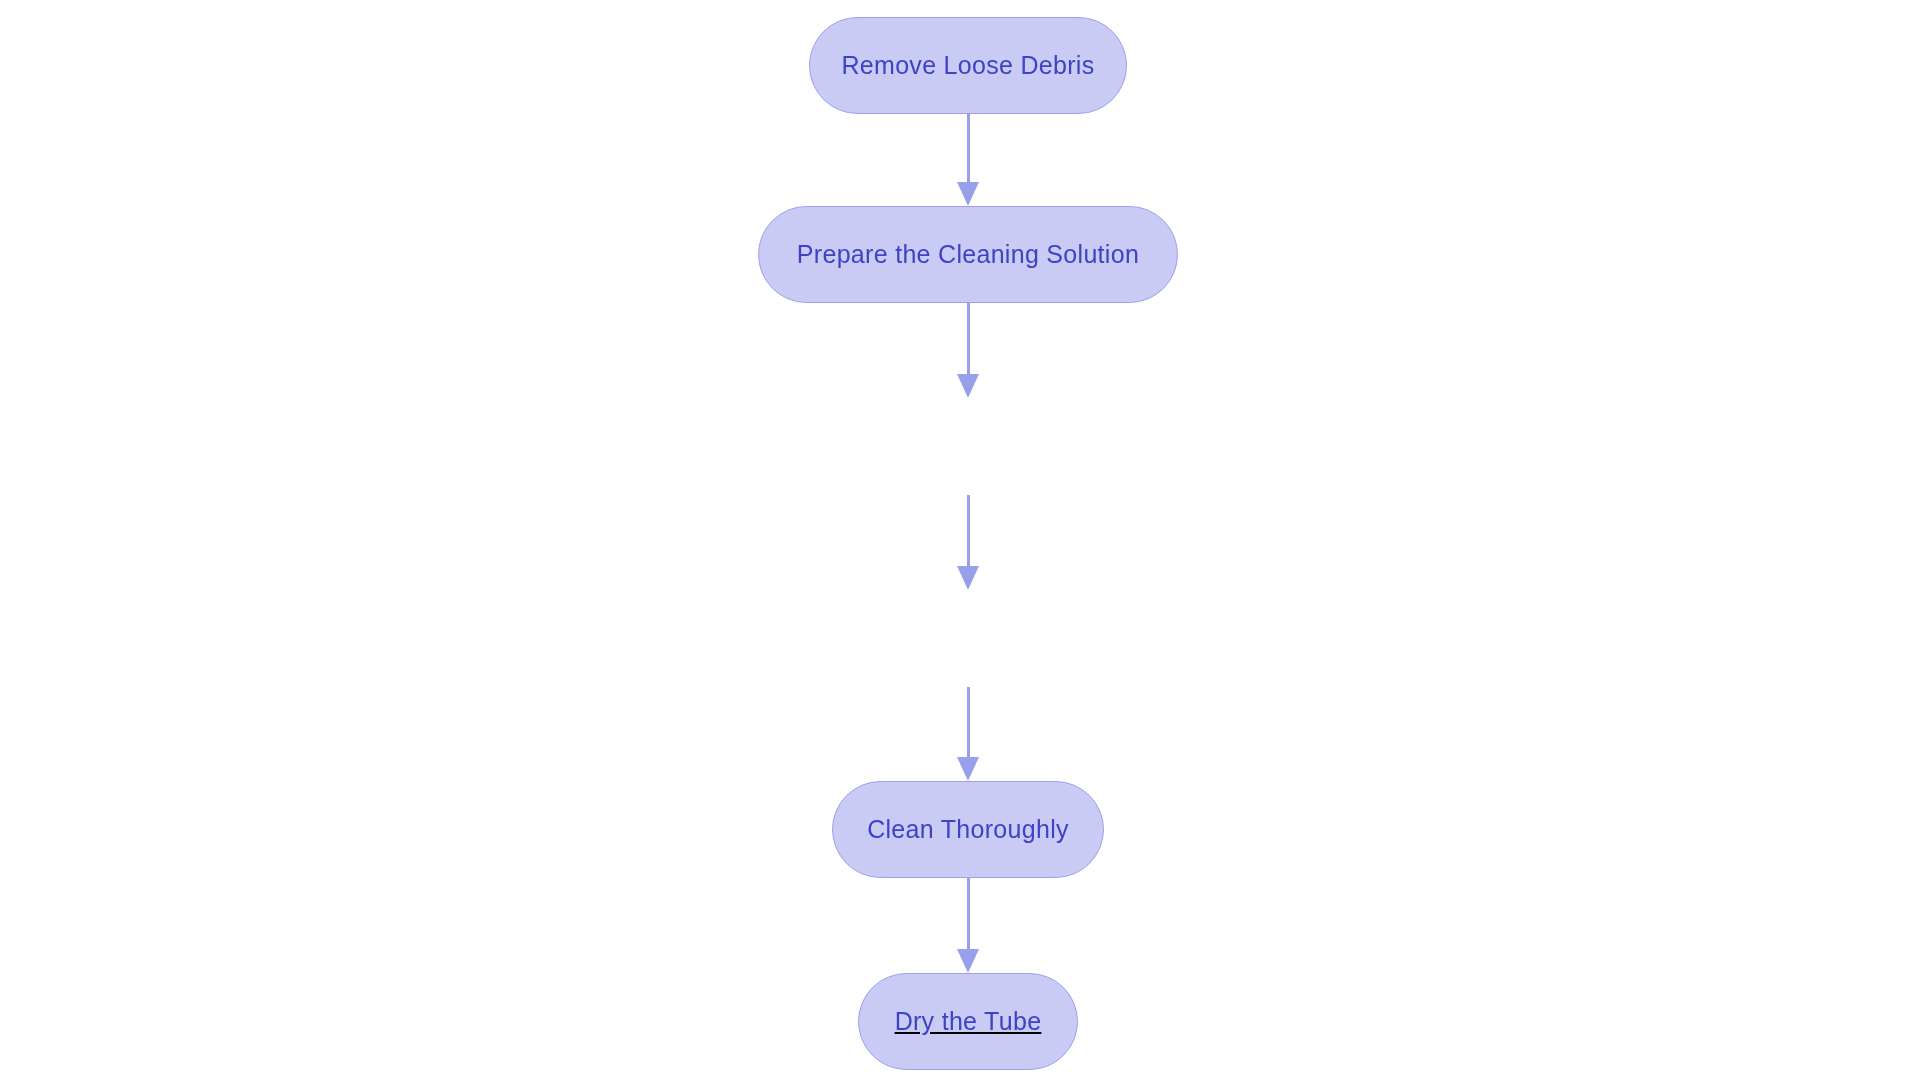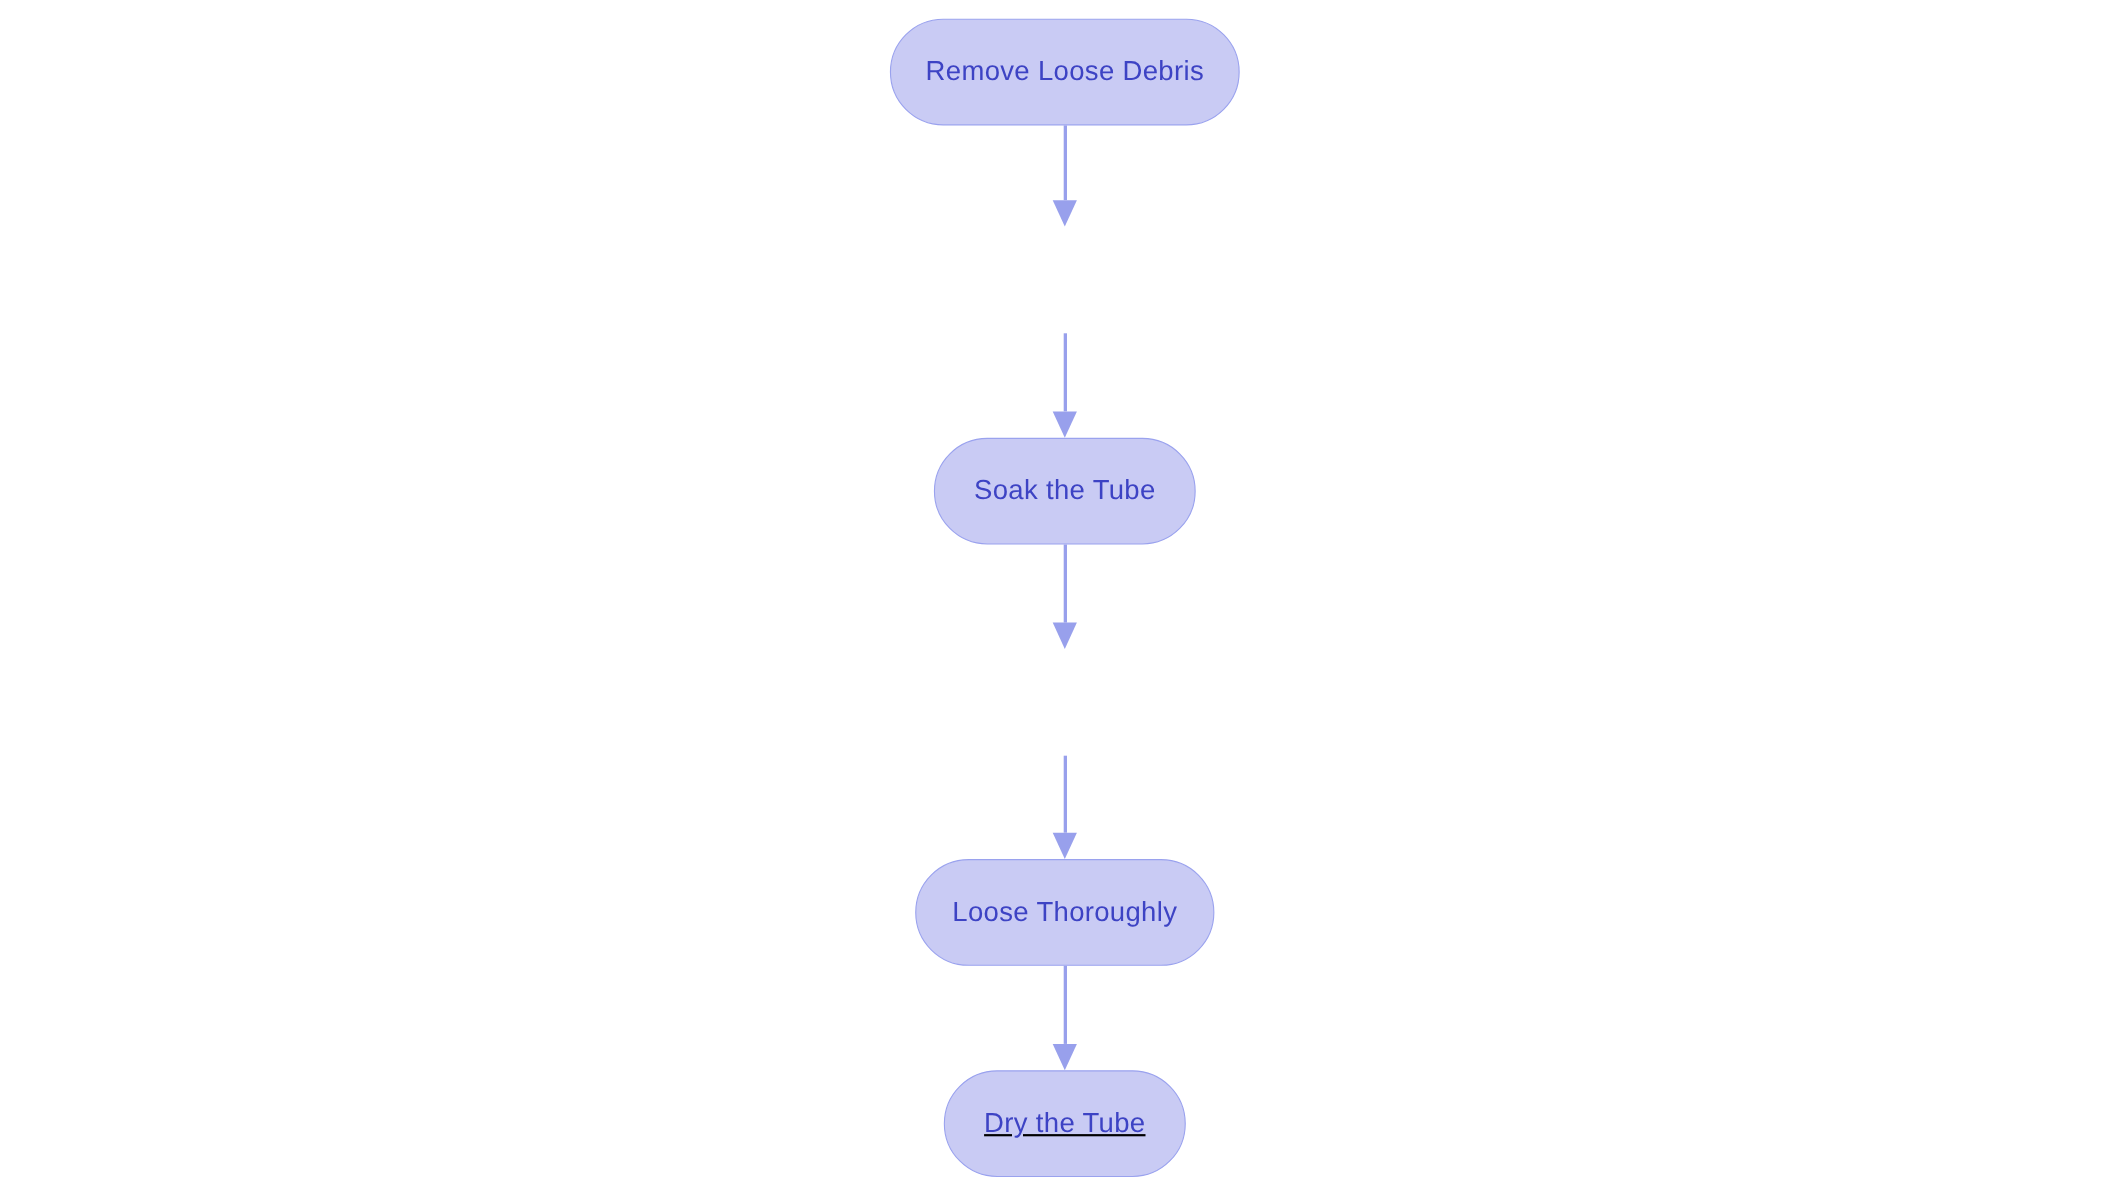--- a/index.html
+++ b/index.html
@@ -65,43 +65,43 @@
 
   <div class="flow-node" style="top:17px; width:318px;">
     <span class="node-label">Remove Loose Debris</span>
   </div>
 
   <div class="edge" style="top:114px; height:92px;">
     <div class="edge-line"></div>
     <div class="edge-arrowhead"></div>
   </div>
 
+  <div class="flow-node" style="top:206px; width:420px;">
+    <span class="node-label">Prepare the Cleaning Solution</span>
+  </div>
 
   <div class="edge" style="top:303px; height:95px;">
     <div class="edge-line"></div>
     <div class="edge-arrowhead"></div>
   </div>
 
-  <div class="flow-node" style="top:398px; width:238px;">
-    <span class="node-label">Soak the Tube</span>
-  </div>
 
   <div class="edge" style="top:495px; height:95px;">
     <div class="edge-line"></div>
     <div class="edge-arrowhead"></div>
   </div>
 
 
   <div class="edge" style="top:687px; height:94px;">
     <div class="edge-line"></div>
     <div class="edge-arrowhead"></div>
   </div>
 
   <div class="flow-node" style="top:781px; width:272px;">
-    <span class="node-label">Loose Thoroughly</span>
+    <span class="node-label">Clean Thoroughly</span>
   </div>
 
   <div class="edge" style="top:878px; height:95px;">
     <div class="edge-line"></div>
     <div class="edge-arrowhead"></div>
   </div>
 
   <div class="flow-node" style="top:973px; width:220px;text-decoration:underline;">
     <span class="node-label">Dry the Tube</span>
   </div>

